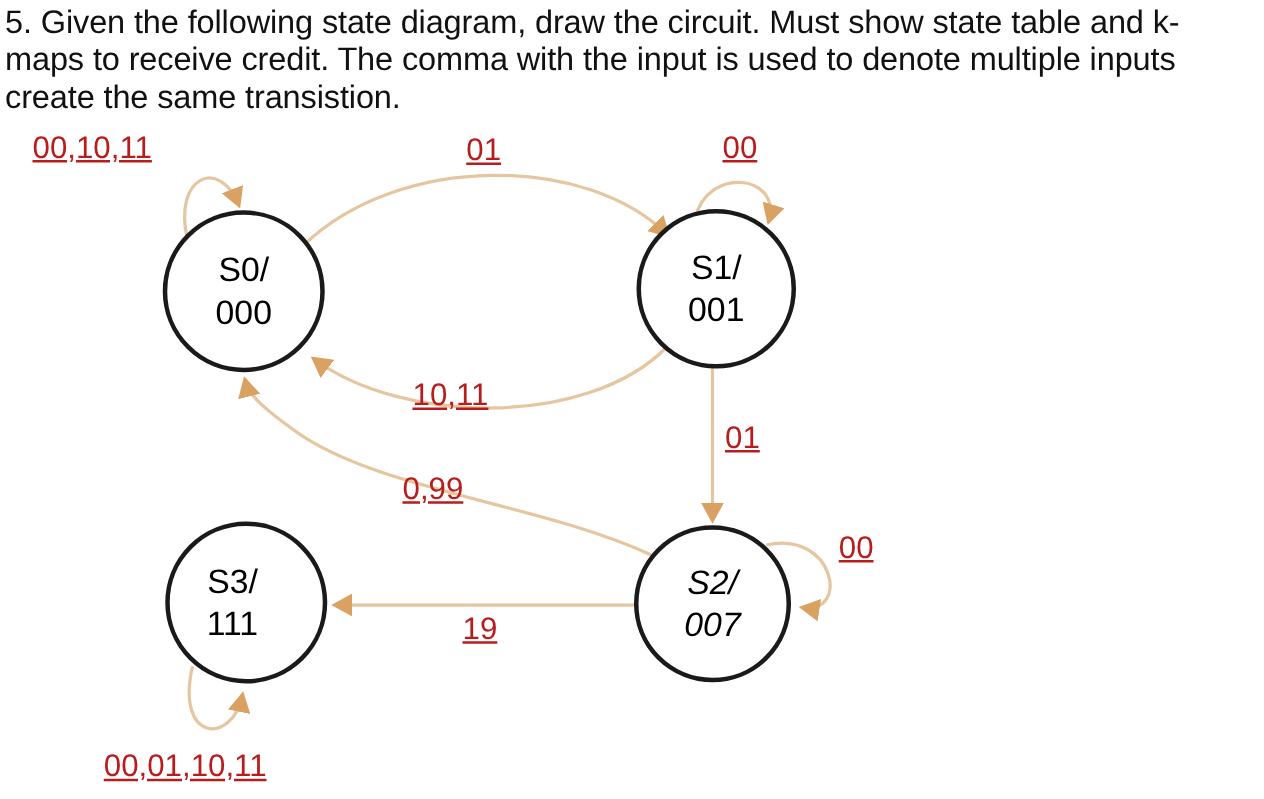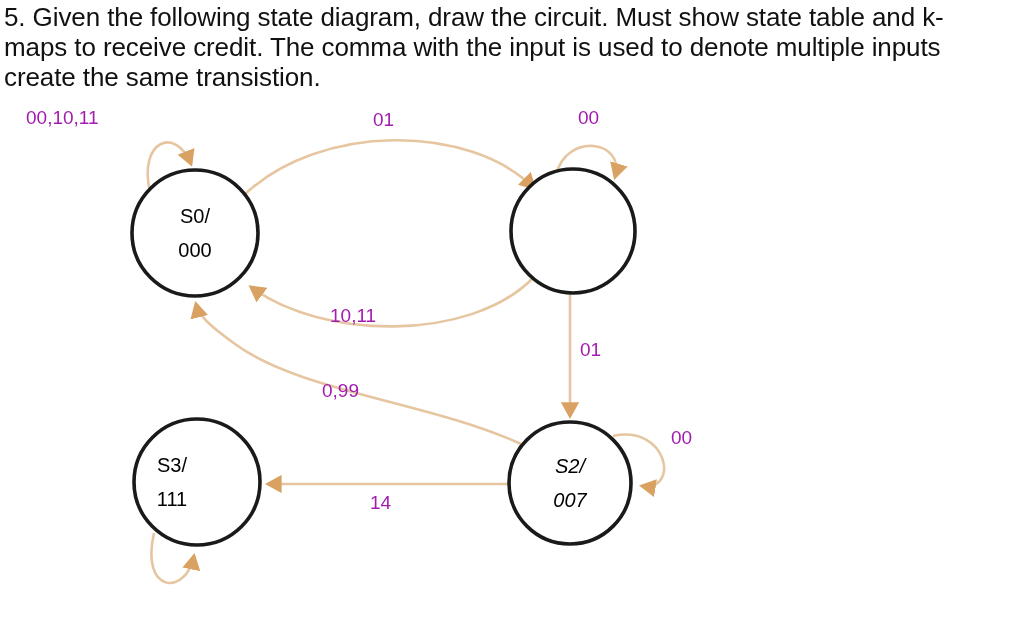--- a/index.html
+++ b/index.html
@@ -40,37 +40,38 @@
   #diagram-svg {
     position: absolute;
     left: 0;
     top: 0;
   }
 
   
   .state-node-label {
     position: absolute;
     text-align: center;
-    font-size: 20px;
+    font-size: 27px;
     line-height: 34px;
     color: #000000;
     pointer-events: none;
   }
   .state-node-label .line1,
   .state-node-label .line2 {
     display: block;
   }
 
   
   .edge-label {
     position: absolute;
-    font-size: 19px;
+    font-size: 25px;
     line-height: 32px;
-    color: #a21caf;
+    color: #b91c1c;
     white-space: nowrap;
+    text-decoration: underline;
   }
 </style>
 </head>
 <body>
 
 <div id="question-text">5. Given the following state diagram, draw the circuit. Must show state table and k-maps to receive credit. The comma with the input is used to denote multiple inputs create the same transistion.</div>
 
 <div id="diagram">
 
   <svg id="diagram-svg" width="1011" height="639" viewBox="0 0 1011 639">
@@ -102,41 +103,46 @@
     <circle cx="573" cy="231" r="62" fill="#ffffff" stroke="#1a1a1a" stroke-width="3.6"></circle>
     <circle cx="570" cy="483" r="61" fill="#ffffff" stroke="#1a1a1a" stroke-width="3.6"></circle>
     <circle cx="197" cy="482" r="63" fill="#ffffff" stroke="#1a1a1a" stroke-width="3.6"></circle>
   </svg>
 
   <div class="state-node-label" style="left:135px; top:199px; width:120px;">
     <span class="line1">S0/</span>
     <span class="line2">000</span>
   </div>
 
+  <div class="state-node-label" style="left:513px; top:197px; width:120px;">
+    <span class="line1">S1/</span>
+    <span class="line2">001</span>
+  </div>
 
   <div class="state-node-label" style="left:510px; top:449px; width:120px;font-style:italic;">
     <span class="line1">S2/</span>
     <span class="line2">007</span>
   </div>
 
-  <div class="state-node-label" style="left:123px; top:448px; width:98px;">
+  <div class="state-node-label" style="left:137px; top:448px; width:98px;">
     <span class="line1">S3/</span>
     <span class="line2">111</span>
   </div>
 
   <div class="edge-label" style="left:26px; top:102px;">00,10,11</div>
 
   <div class="edge-label" style="left:373px; top:104px;">01</div>
 
   <div class="edge-label" style="left:578px; top:102px;">00</div>
 
   <div class="edge-label" style="left:330px; top:300px;">10,11</div>
 
   <div class="edge-label" style="left:580px; top:334px;">01</div>
 
   <div class="edge-label" style="left:322px; top:375px;">0,99</div>
 
   <div class="edge-label" style="left:671px; top:422px;">00</div>
 
-  <div class="edge-label" style="left:370px; top:487px;">14</div>
+  <div class="edge-label" style="left:370px; top:487px;">19</div>
 
+  <div class="edge-label" style="left:83px; top:597px;">00,01,10,11</div>
 
 </div>
 
 </body></html>

